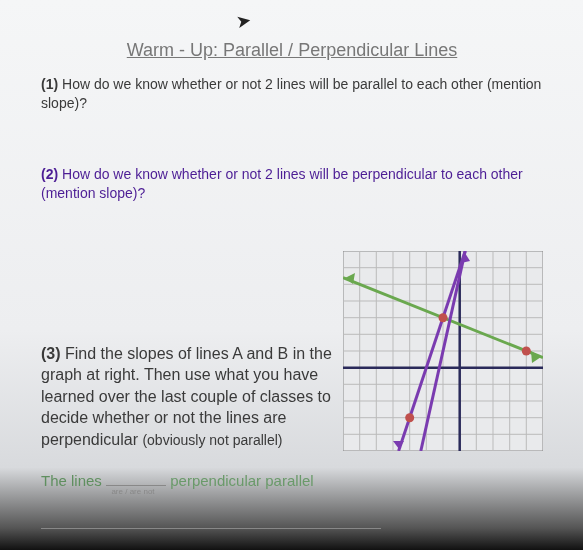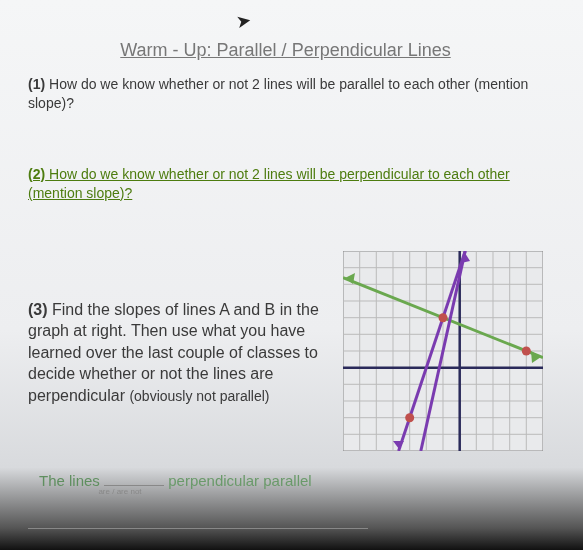--- a/index.html
+++ b/index.html
@@ -7,21 +7,21 @@
     padding: 0;
     width: 583px;
     height: 550px;
     background: linear-gradient(to bottom, #f5f6f7 0%, #edeef0 60%, #d8dadd 85%, #555 96%, #111 100%);
     font-family: "Trebuchet MS", "Arial", sans-serif;
     color: #3a3a3a;
     position: relative;
     overflow: hidden;
   }
   .page {
-    padding: 30px 40px 0 28px;
+    padding: 30px 40px 0 41px;
   }
   .cursor {
     position: absolute;
     left: 236px;
     top: 10px;
     font-size: 18px;
     color: #222;
     transform: rotate(-10deg);
     pointer-events: none;
   }
@@ -34,26 +34,25 @@
   }
   .q {
     font-size: 14px;
     line-height: 1.35;
     margin-bottom: 52px;
   }
   .num {
     font-weight: bold;
   }
   .blue {
-    color: #4d7c0f;
-    text-decoration: underline;
+    color: #4c1d95;
   }
   .q3wrap {
     display: flex;
-    align-items: center;
+    align-items: flex-end;
     gap: 6px;
     margin-bottom: 20px;
   }
   .q3text {
     flex: 1;
     font-size: 16px;
     line-height: 1.35;
   }
   .paren {
     font-size: 14px;
@@ -61,21 +60,21 @@
   .graph {
     width: 200px;
     height: 200px;
     flex-shrink: 0;
     margin-top: -4px;
   }
   .fillwrap {
     font-size: 15px;
     color: #6a9a6a;
   }
-  .theLines { color:#5f8f5f;margin-left:11px; }
+  .theLines { color:#5f8f5f; }
   .blank {
     display: inline-block;
     border-bottom: 1px solid #888;
     min-width: 60px;
     height: 14px;
     vertical-align: baseline;
     position: relative;
   }
   .hint {
     display:block;

